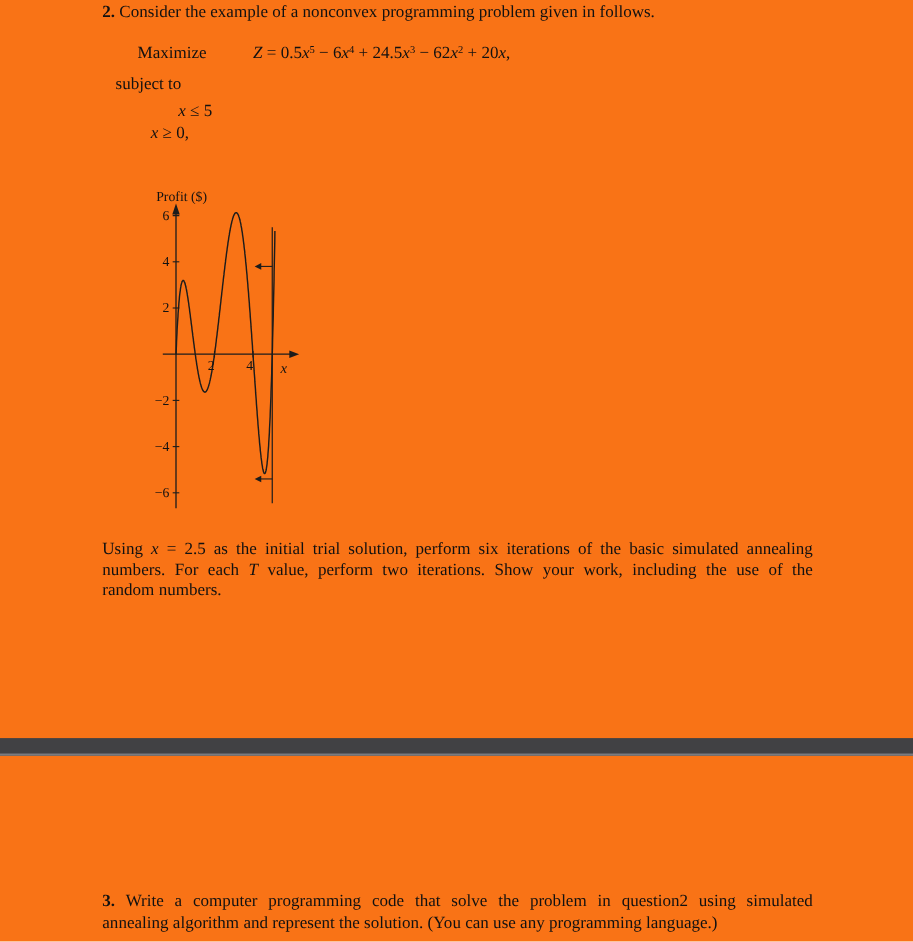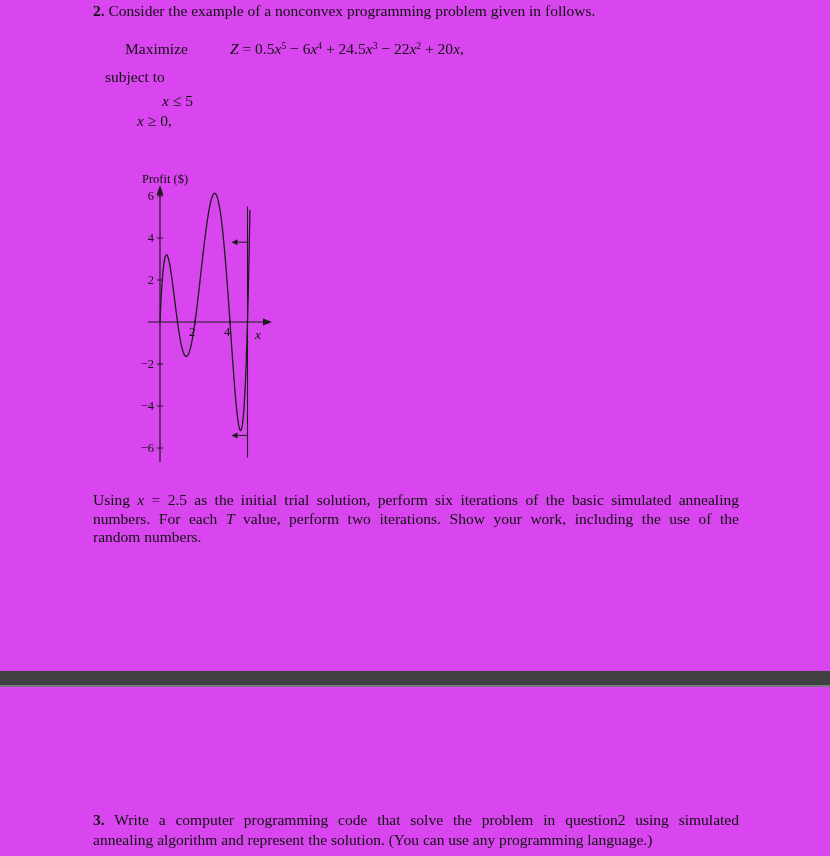--- a/index.html
+++ b/index.html
@@ -1,18 +1,18 @@
 <!DOCTYPE html>
 <html><head>
 <meta charset="utf-8">
 <style>
   *{margin:0;padding:0;box-sizing:border-box;}
   html,body{width:830px;height:856px;background:#ffffff;}
   body{font-family:"Liberation Serif",serif;color:#111;}
-  .screen{position:relative;width:830px;height:856px;overflow:hidden;background:#d946ef;}
+  .screen{position:relative;width:830px;height:856px;overflow:hidden;background:#f97316;}
   .p2head,.maximize,.formula,.subjectto,.c1,.c2{position:absolute;font-size:15.5px;line-height:19px;white-space:nowrap;}
   .p2head{left:93px;top:1px;width:710px;}
   .maximize{left:125px;top:39px;text-align:center;}
   .formula{left:230px;top:39px;}
   .subjectto{left:105px;top:67px;}
   .c1{left:122px;top:91px;margin-left:40px;}
   .c2{left:137px;top:111px;}
   .b{font-weight:bold;}
   .it{font-style:italic;}
   .sup{font-size:0.62em;position:relative;top:-0.52em;}
@@ -32,21 +32,21 @@
   .pagebreak{position:absolute;left:0;top:671px;width:830px;height:16px;background:#414144;border-bottom:2px solid #7b7b7f;}
 </style>
 </head>
 <body>
 
 <div class="screen">
 
   <div class="p2head"><span class="b">2.</span><span> Consider the example of a nonconvex programming problem given in follows.</span></div>
 
   <div class="maximize">Maximize</div>
-  <div class="formula"><span class="it">Z</span><span> = 0.5</span><span class="it">x</span><span class="sup">5</span><span> − 6</span><span class="it">x</span><span class="sup">4</span><span> + 24.5</span><span class="it">x</span><span class="sup">3</span><span> − 22</span><span class="it">x</span><span class="sup">2</span><span> + 20</span><span class="it">x</span><span>,</span></div>
+  <div class="formula"><span class="it">Z</span><span> = 0.5</span><span class="it">x</span><span class="sup">5</span><span> − 6</span><span class="it">x</span><span class="sup">4</span><span> + 24.5</span><span class="it">x</span><span class="sup">3</span><span> − 62</span><span class="it">x</span><span class="sup">2</span><span> + 20</span><span class="it">x</span><span>,</span></div>
 
   <div class="subjectto">subject to</div>
   <div class="c1"><span class="it">x</span><span> ≤ 5</span></div>
   <div class="c2"><span class="it">x</span><span> ≥ 0,</span></div>
 
   <div class="chartfig">
     <div class="ylabeltxt">Profit ($)</div>
 
     <svg class="chartsvg" width="210" height="312" viewBox="0 0 210 312">
       <line x1="60" y1="24" x2="60" y2="292" stroke="#1c1c1c" stroke-width="1.2"></line>

